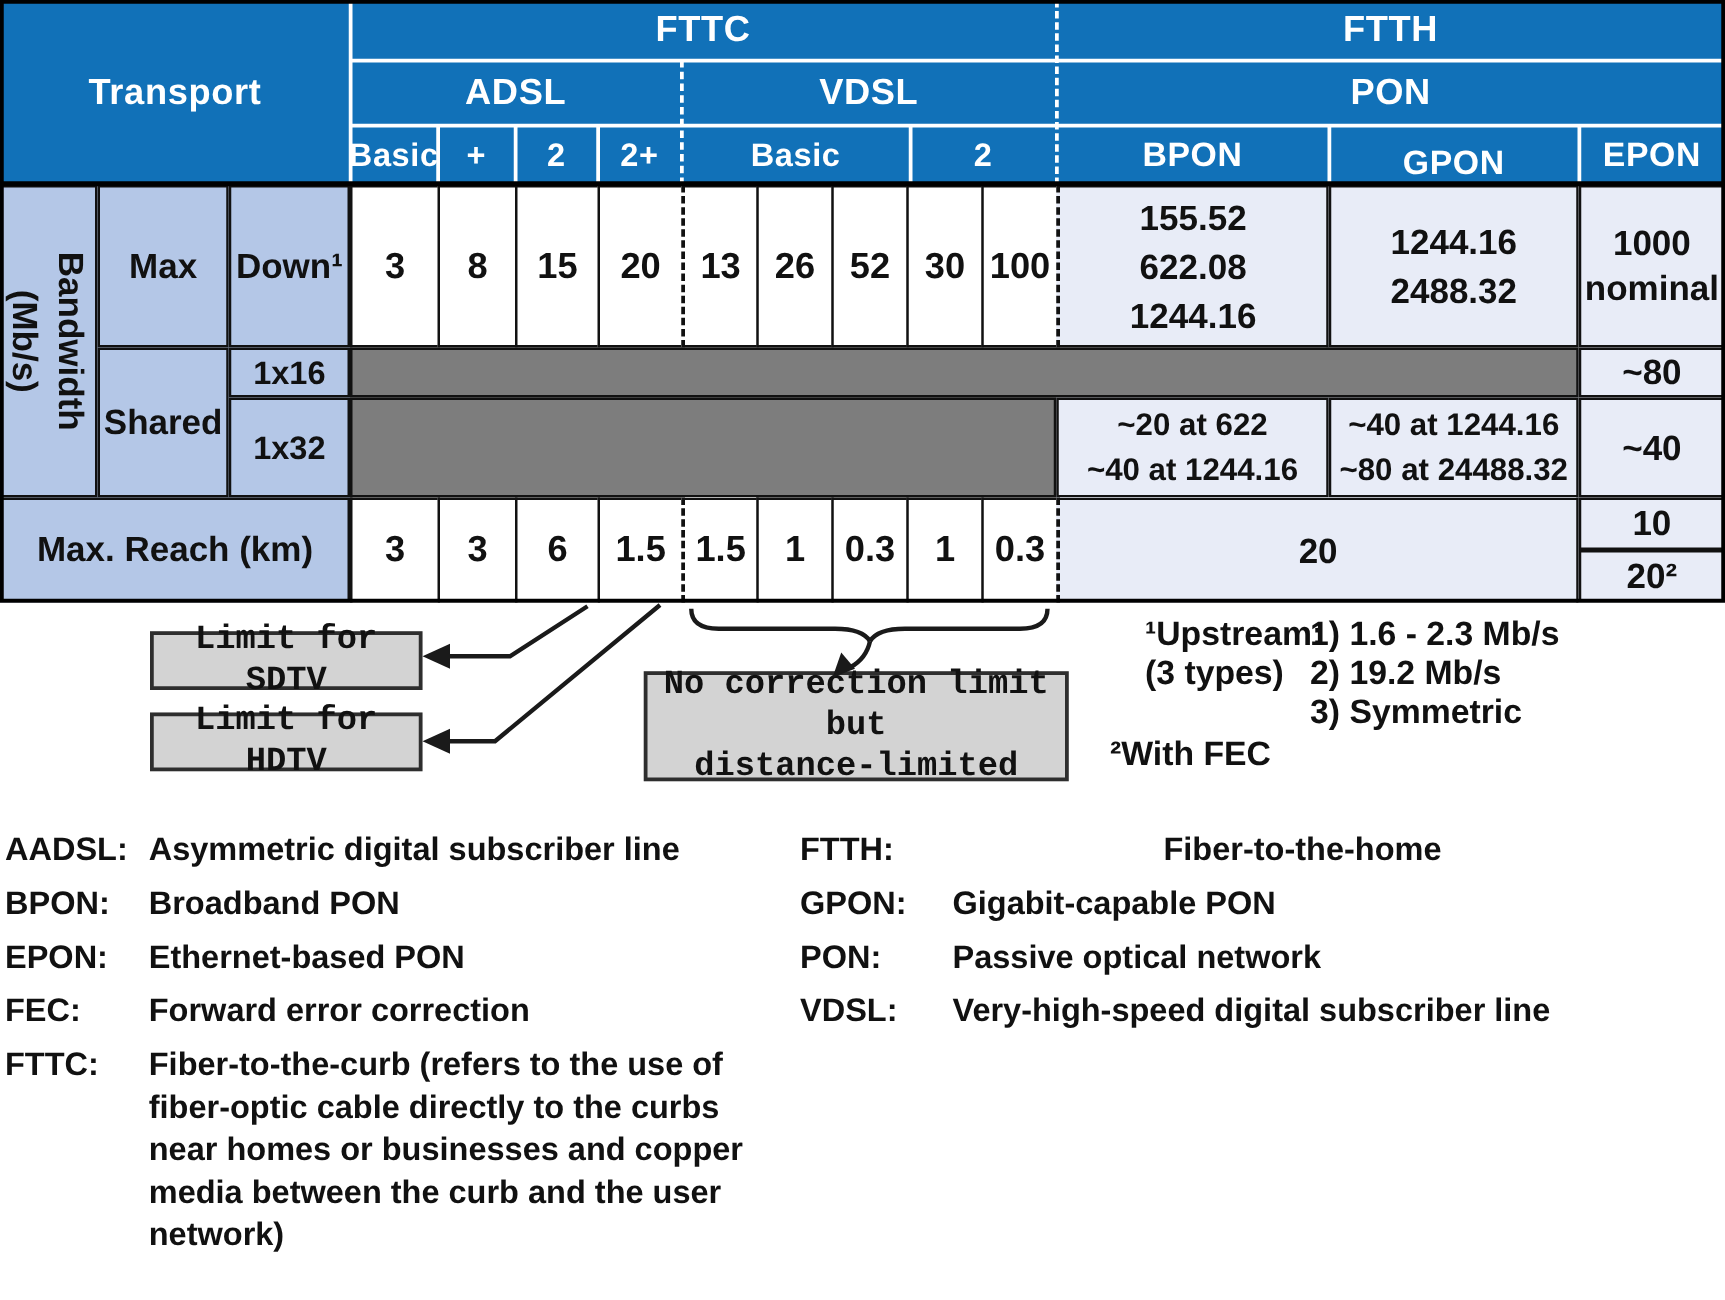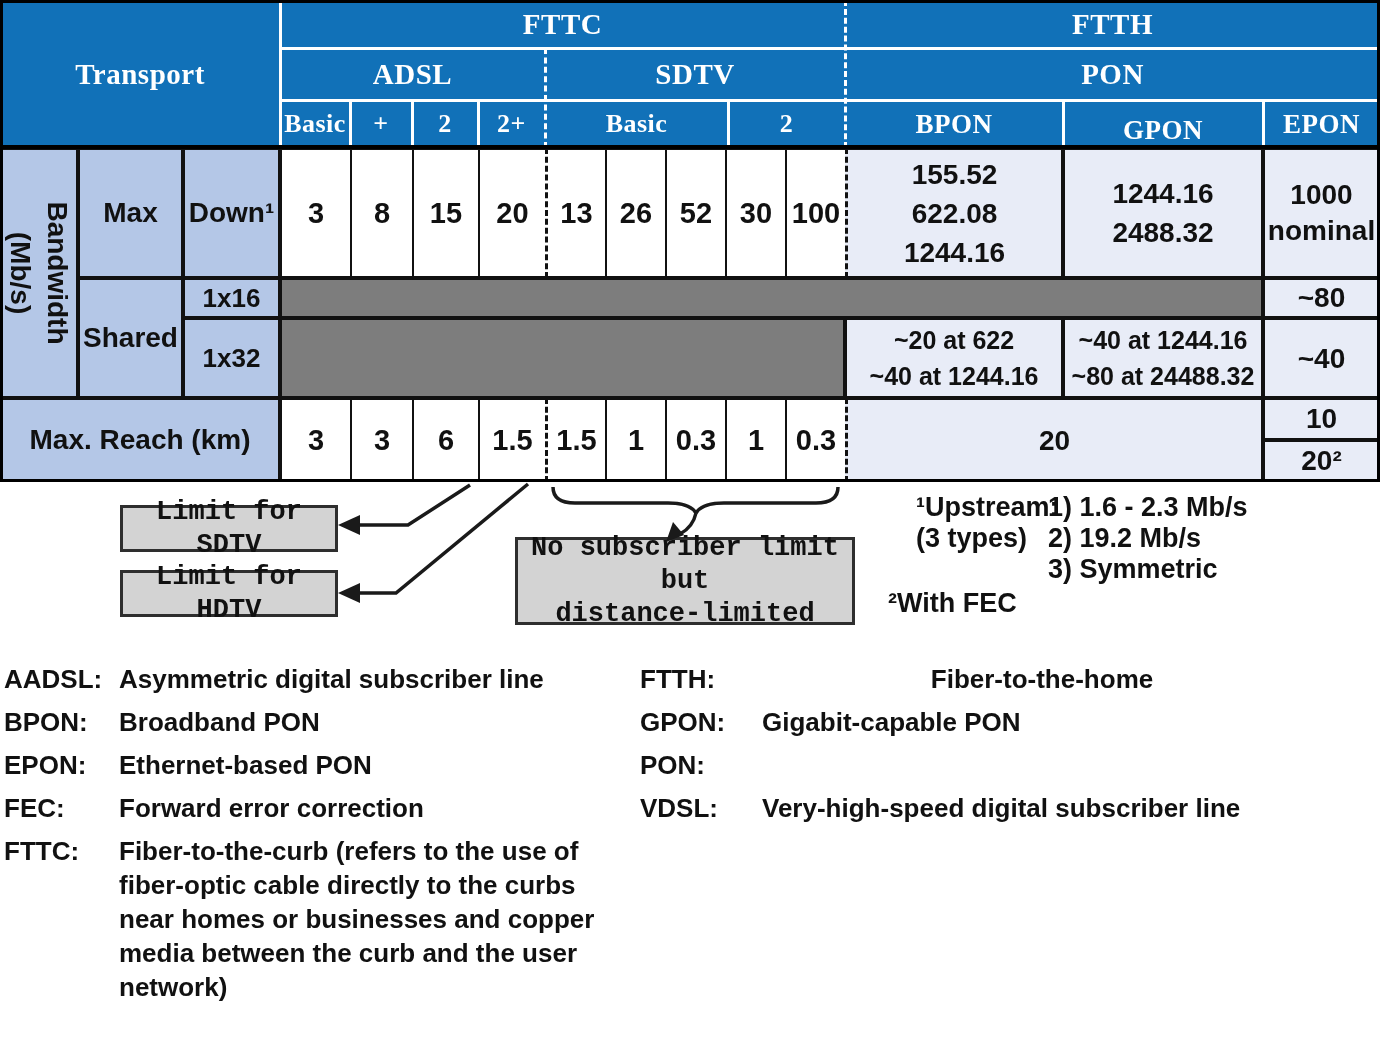--- a/index.html
+++ b/index.html
@@ -2,21 +2,21 @@
 <html><head>
 <meta charset="utf-8">
 <style>
   html,body{margin:0;padding:0;background:#fff;}
   #stage{position:relative;width:1380px;height:1040px;background:#fff;
          font-family:"Liberation Sans",sans-serif;font-weight:bold;color:#111;overflow:hidden;}
   .abs{position:absolute;box-sizing:border-box;}
   .cell{position:absolute;box-sizing:border-box;display:flex;align-items:center;justify-content:center;
         text-align:center;font-weight:bold;}
   .pre{white-space:pre-line;}
-  .hdrtext{color:#fff;font-size:29px;letter-spacing:.5px;font-family:Liberation Serif, serif;}
+  .hdrtext{color:#fff;font-size:29px;letter-spacing:.5px;}
   .lbl{background:var(--lblblue);border:2px solid #111;font-size:28px;}
   .val{background:#fff;border:2px solid #111;font-size:29px;}
   .tint{background:var(--tint);border:2px solid #111;font-size:28px;line-height:39px;}
   .gray{background:var(--gray);border:2px solid #111;}
   .dashL{border-left:3px dashed #111 !important;}
   .noR{border-right:none !important;}
   .wlineH{position:absolute;height:3px;background:#fff;}
   .wlineV{position:absolute;width:3px;background:#fff;}
   .wdashV{position:absolute;width:0;border-left:3px dashed #fff;}
   .callout{position:absolute;box-sizing:border-box;background:var(--callout);border:3px solid #2e2e2e;
@@ -34,21 +34,21 @@
 <body>
 
 <div id="stage" style="--lblblue:#b4c7e7;--tint:#e8ecf7;--gray:#7d7d7d;--callout:#d3d3d3;">
 
   <div class="abs" style="left:0;top:0;width:1380px;height:148px;background:#1171b8;"></div>
 
   <div class="cell hdrtext" style="left:0;top:0;width:280px;height:148px;">Transport</div>
   <div class="cell hdrtext" style="left:280px;top:0;width:565px;height:48px;">FTTC</div>
   <div class="cell hdrtext" style="left:845px;top:0;width:535px;height:48px;">FTTH</div>
   <div class="cell hdrtext" style="left:280px;top:48px;width:265px;height:52px;">ADSL</div>
-  <div class="cell hdrtext" style="left:545px;top:48px;width:300px;height:52px;">SDTV</div>
+  <div class="cell hdrtext" style="left:545px;top:48px;width:300px;height:52px;">VDSL</div>
   <div class="cell hdrtext" style="left:845px;top:48px;width:535px;height:52px;">PON</div>
 
   <div class="cell hdrtext" style="left:280px;top:100px;width:70px;height:48px;font-size:26px;">Basic</div>
   <div class="cell hdrtext" style="left:350px;top:100px;width:62px;height:48px;font-size:26px;">+</div>
   <div class="cell hdrtext" style="left:412px;top:100px;width:66px;height:48px;font-size:26px;">2</div>
   <div class="cell hdrtext" style="left:478px;top:100px;width:67px;height:48px;font-size:26px;">2+</div>
   <div class="cell hdrtext" style="left:545px;top:100px;width:183px;height:48px;font-size:26px;">Basic</div>
   <div class="cell hdrtext" style="left:728px;top:100px;width:117px;height:48px;font-size:26px;">2</div>
   <div class="cell hdrtext" style="left:845px;top:100px;width:218px;height:48px;font-size:27px;">BPON</div>
   <div class="cell hdrtext" style="left:1063px;top:100px;width:200px;height:60px;font-size:27px;">GPON</div>
@@ -115,21 +115,21 @@
   <div class="cell val noR" style="left:785px;top:398px;width:60px;height:84px;">0.3</div>
   <div class="cell tint dashL" style="left:845px;top:398px;width:418px;height:84px;">20</div>
   <div class="cell tint" style="left:1263px;top:398px;width:117px;height:42px;line-height:30px;">10</div>
   <div class="cell tint" style="left:1263px;top:440px;width:117px;height:42px;line-height:30px;">20²</div>
 
   <div class="abs" style="left:0;top:0;width:1380px;height:482px;border:3px solid #000;pointer-events:none;"></div>
   <div class="abs" style="left:0;top:145px;width:1380px;height:4px;background:#000;"></div>
 
   <div class="callout" style="left:120px;top:505px;width:218px;height:47px;">Limit for SDTV</div>
   <div class="callout" style="left:120px;top:570px;width:218px;height:47px;">Limit for HDTV</div>
-  <div class="callout pre" style="left:515px;top:537px;width:340px;height:88px;">No subscriber limit but
+  <div class="callout pre" style="left:515px;top:537px;width:340px;height:88px;">No correction limit but
 distance-limited</div>
 
   <svg width="1380" height="200" viewBox="0 0 1380 200" style="left:0;top:480px;pointer-events:none;">
     <g stroke="#1a1a1a" stroke-width="3.5" fill="none">
       <path d="M470,5 L408,45 L352,45"></path>
       <path d="M528,4 L396,113 L352,113"></path>
       <path d="M553,7 Q553,23 575,23 L668,23 Q690,23 696,33"></path>
       <path d="M838,7 Q838,23 816,23 L724,23 Q702,23 696,33"></path>
       <path d="M696,33 Q693,47 680,54"></path>
     </g>
@@ -174,20 +174,21 @@
     <div class="gloss-row">
       <div class="gloss-term" style="flex-basis:122px;">FTTH:</div>
       <div class="gloss-def" style="width:560px;text-align:center;">Fiber-to-the-home</div>
     </div>
     <div class="gloss-row">
       <div class="gloss-term" style="flex-basis:122px;">GPON:</div>
       <div class="gloss-def" style="width:560px;">Gigabit-capable PON</div>
     </div>
     <div class="gloss-row">
       <div class="gloss-term" style="flex-basis:122px;">PON:</div>
+      <div class="gloss-def" style="width:560px;">Passive optical network</div>
     </div>
     <div class="gloss-row">
       <div class="gloss-term" style="flex-basis:122px;">VDSL:</div>
       <div class="gloss-def" style="width:560px;">Very-high-speed digital subscriber line</div>
     </div>
   </div>
 
 </div>
 
 </body></html>

